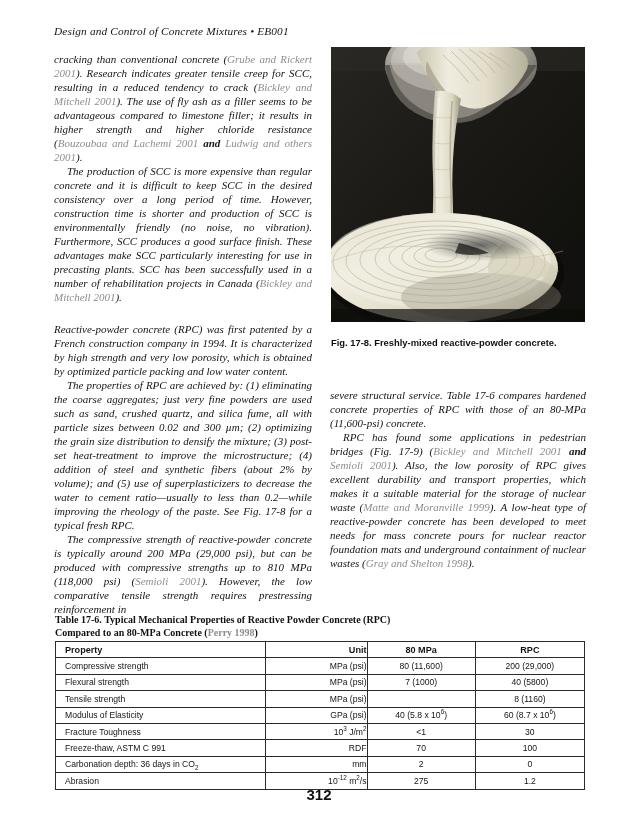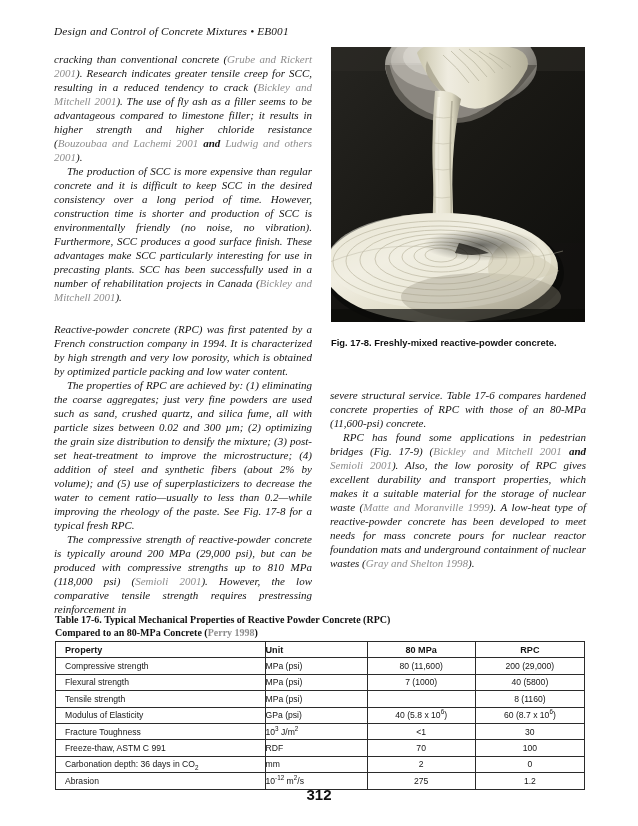--- a/index.html
+++ b/index.html
@@ -121,21 +121,21 @@
   }
   table.data thead th {
     font-weight: bold;
     font-size: 9.1px;
   }
   table.data th.c-prop, table.data td.c-prop {
     width: 205px;
     text-align: left;
     padding-left: 9px;
   }
-  table.data th.c-unit, table.data td.c-unit { width: 104px; text-align: left; }
+  table.data th.c-unit, table.data td.c-unit { width: 104px; text-align: right; }
   table.data th.c-80,   table.data td.c-80   { width: 110px; text-align: center; }
   table.data th.c-rpc,  table.data td.c-rpc  { width: 111px; text-align: center; }
   table.data thead th.c-prop { text-align: left; }
   sup { font-size: 6.3px; vertical-align: super; line-height: 0; }
   sub { font-size: 6.3px; vertical-align: sub; line-height: 0; }
 
   .folio {
     position: absolute;
     left: 0;
     top: 786px;

